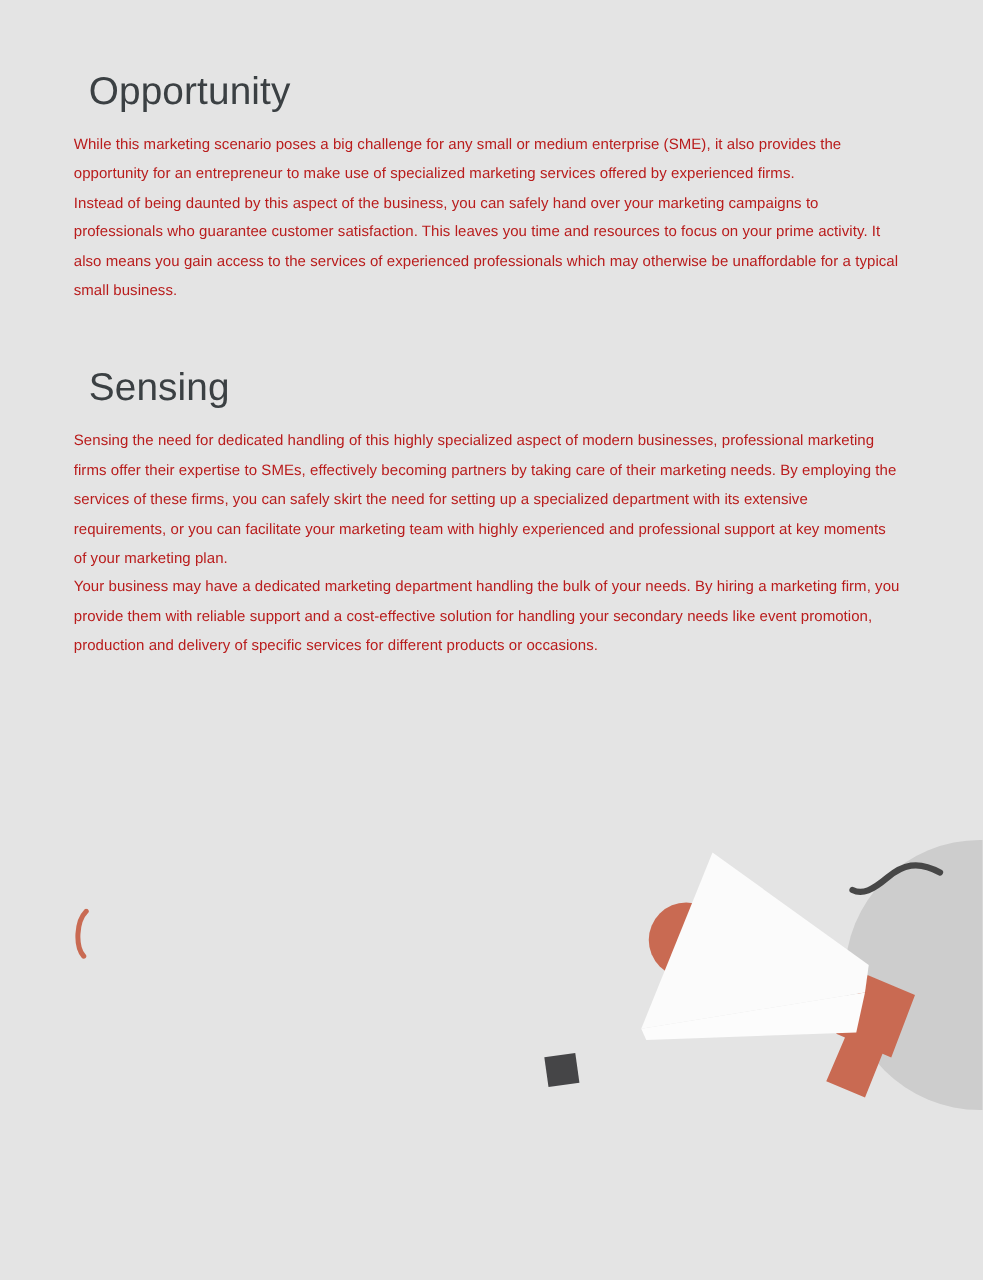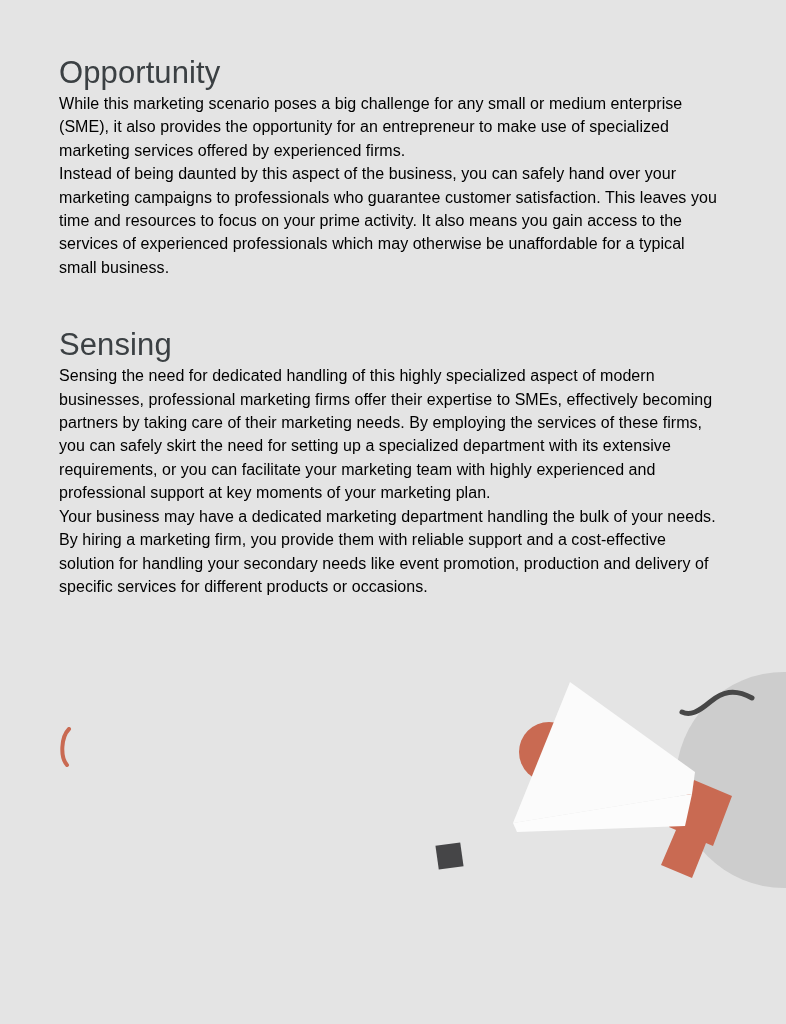--- a/index.html
+++ b/index.html
@@ -29,37 +29,37 @@
     top: 0;
     width: 662px;
   }
 
   h2.section-heading {
     font-family: "Liberation Sans", sans-serif;
     font-weight: 400;
     font-size: 31px;
     line-height: 38px;
     color: #3b4043;
-    margin: 0;
+    margin: 12px;
     letter-spacing: 0.1px;
   }
 
   #heading-opportunity {
     margin-top: 54px;
   }
 
   #heading-solution {
     margin-top: 47px;
   }
 
   p.body-paragraph {
     font-family: "Liberation Sans", sans-serif;
-    font-size: 16px;
+    font-size: 12px;
     line-height: 23.4px;
-    color: #000000;
+    color: #b91c1c;
     margin: 0;
     letter-spacing: 0.05px;
     text-align: left;
   }
 
   .para-first {
     margin-top: 30px;
   }
 
   .para-next {

